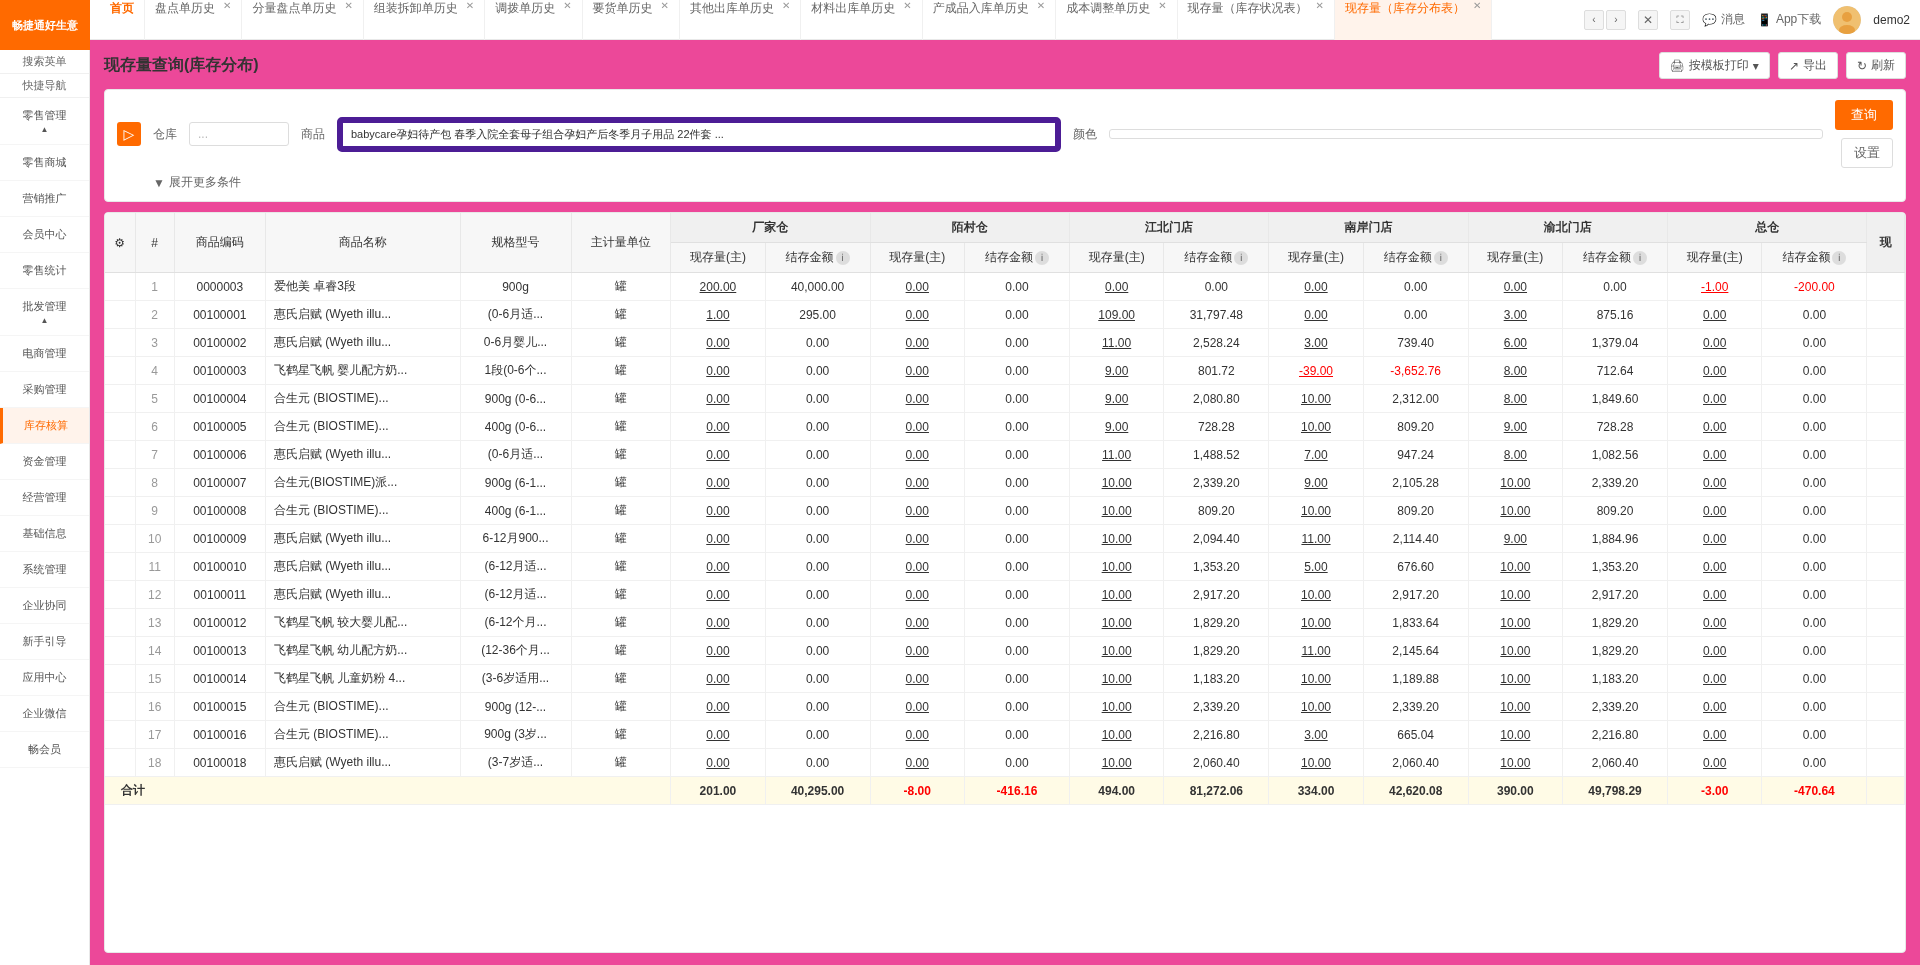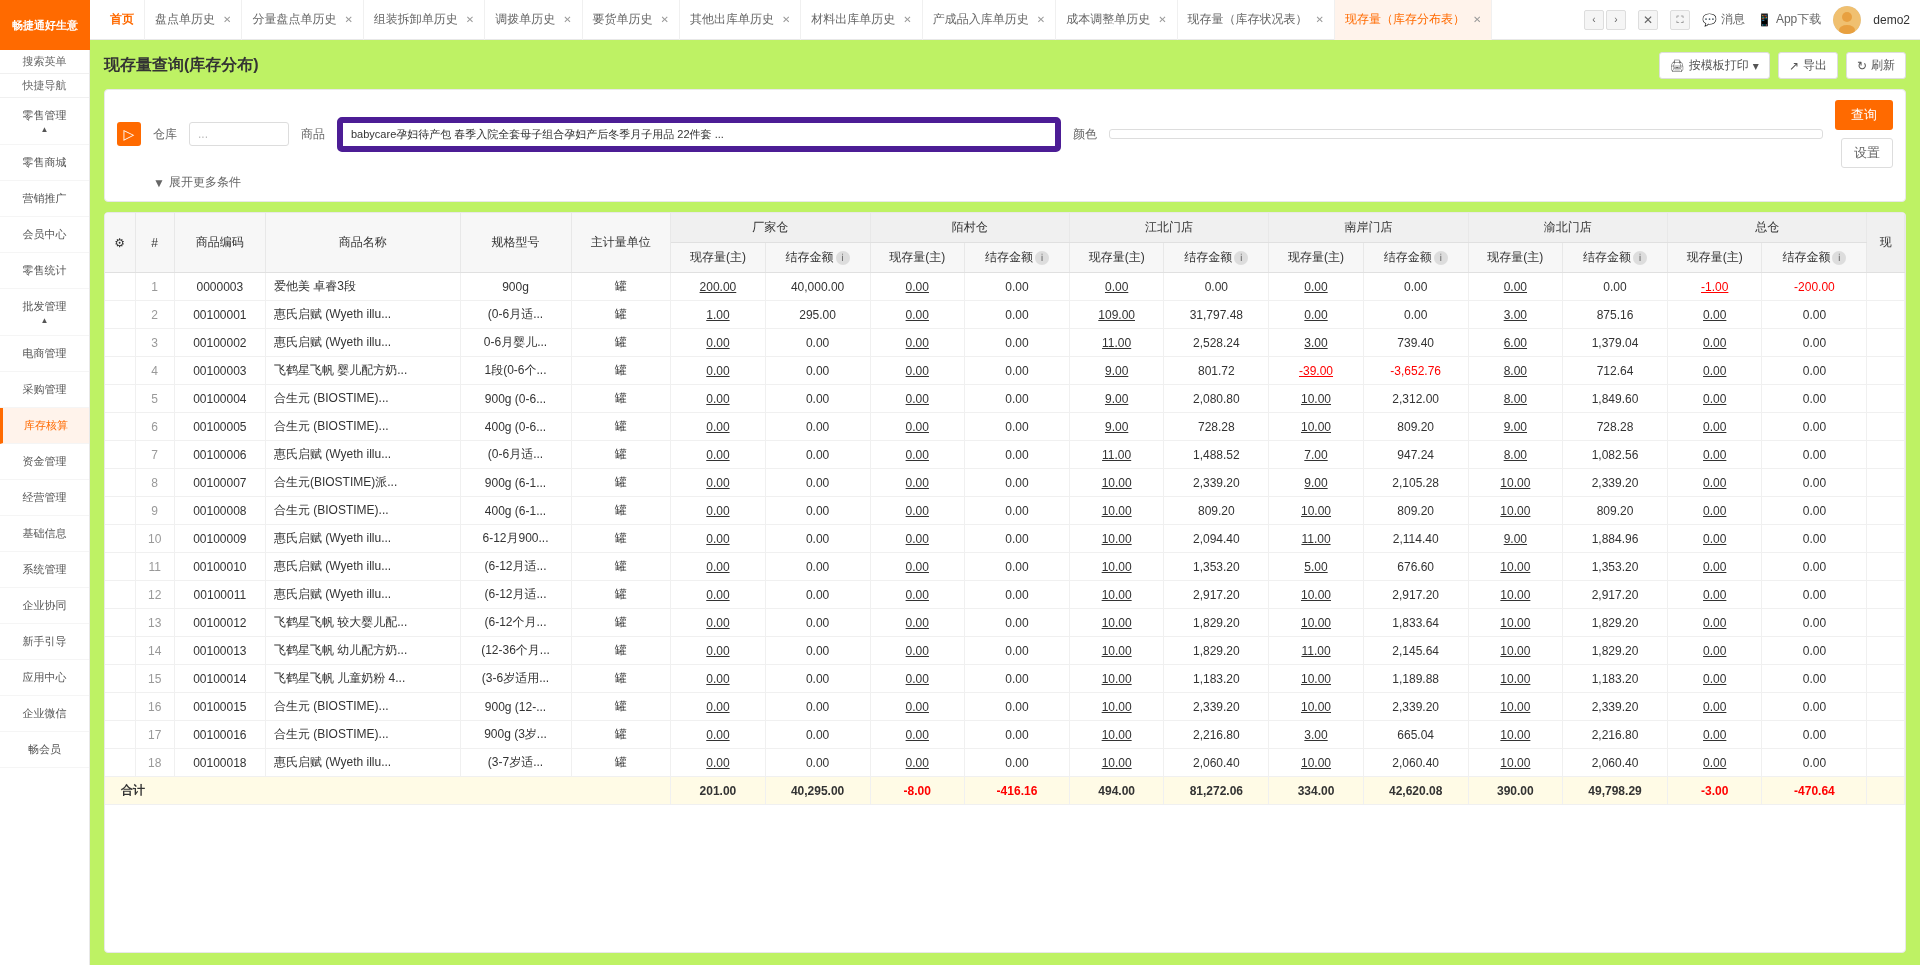--- a/index.html
+++ b/index.html
@@ -36,21 +36,21 @@
     }
 
     
     .top-bar {
       height: 40px; background: #fff; border-bottom: 1px solid #e8e8e8;
       display: flex; align-items: center; justify-content: space-between;
       padding: 0 10px; position: sticky; top: 0; z-index: 99;
     }
     .top-bar-left { display: flex; align-items: center; gap: 0; flex: 1; overflow: hidden; }
     .top-nav-item {
-      padding: 0 10px; height: 40px; display: flex; align-items: center;
+      padding: 0 10px; height: 40px; display: flex; align-items: flex-start;
       font-size: 12px; color: #666; cursor: pointer; white-space: nowrap;
       border-right: 1px solid #f0f0f0; gap: 4px; flex-shrink: 0;
     }
     .top-nav-item.home { color: #ff6a00; font-weight: bold; }
     .top-nav-item.active { background: #fff3eb; color: #ff6a00; }
     .top-nav-close {
       font-size: 10px; color: #999; cursor: pointer; margin-left: 4px;
     }
     .top-bar-right {
       display: flex; align-items: center; gap: 12px; flex-shrink: 0; padding-left: 10px;
@@ -77,21 +77,21 @@
     }
     .avatar {
       width: 28px; height: 28px; border-radius: 50%; background: #ddd;
       display: flex; align-items: center; justify-content: center;
       overflow: hidden; cursor: pointer;
     }
 
     
     .page-content {
       flex: 1; overflow: hidden; display: flex; flex-direction: column;
-      padding: 12px 14px; background: #bef264;
+      padding: 12px 14px; background: #ec4899;
     }
 
     
     .page-header {
       display: flex; align-items: center; justify-content: space-between;
       margin-bottom: 10px;
     }
     .page-title { font-size: 16px; font-weight: bold; color: #333; }
     .page-actions { display: flex; align-items: center; gap: 8px; }
     .action-btn {
@@ -147,21 +147,21 @@
     .table-scroll { overflow: auto; flex: 1; }
     table {
       width: 100%; border-collapse: collapse; font-size: 12px;
     }
     thead th {
       background: #f7f7f7; border-bottom: 1px solid #e0e0e0;
       border-right: 1px solid #e8e8e8; padding: 6px 8px;
       text-align: center; font-weight: normal; white-space: nowrap;
       position: sticky; top: 0; z-index: 10;
     }
-    thead .group-header { background: #f0f0f0; }
+    thead .group-header { background: #f0f0f0; font-weight: bold; }
     tbody tr { border-bottom: 1px solid #f0f0f0; }
     tbody tr.summary-row { background: #fffbe6; font-weight: bold; }
     tbody td {
       padding: 5px 8px; border-right: 1px solid #f0f0f0;
       text-align: center; white-space: nowrap;
     }
     td.text-left { text-align: left; }
     td.negative { color: #f00; }
     td.underline { text-decoration: underline; cursor: pointer; }
     .gear-col { width: 30px; }

